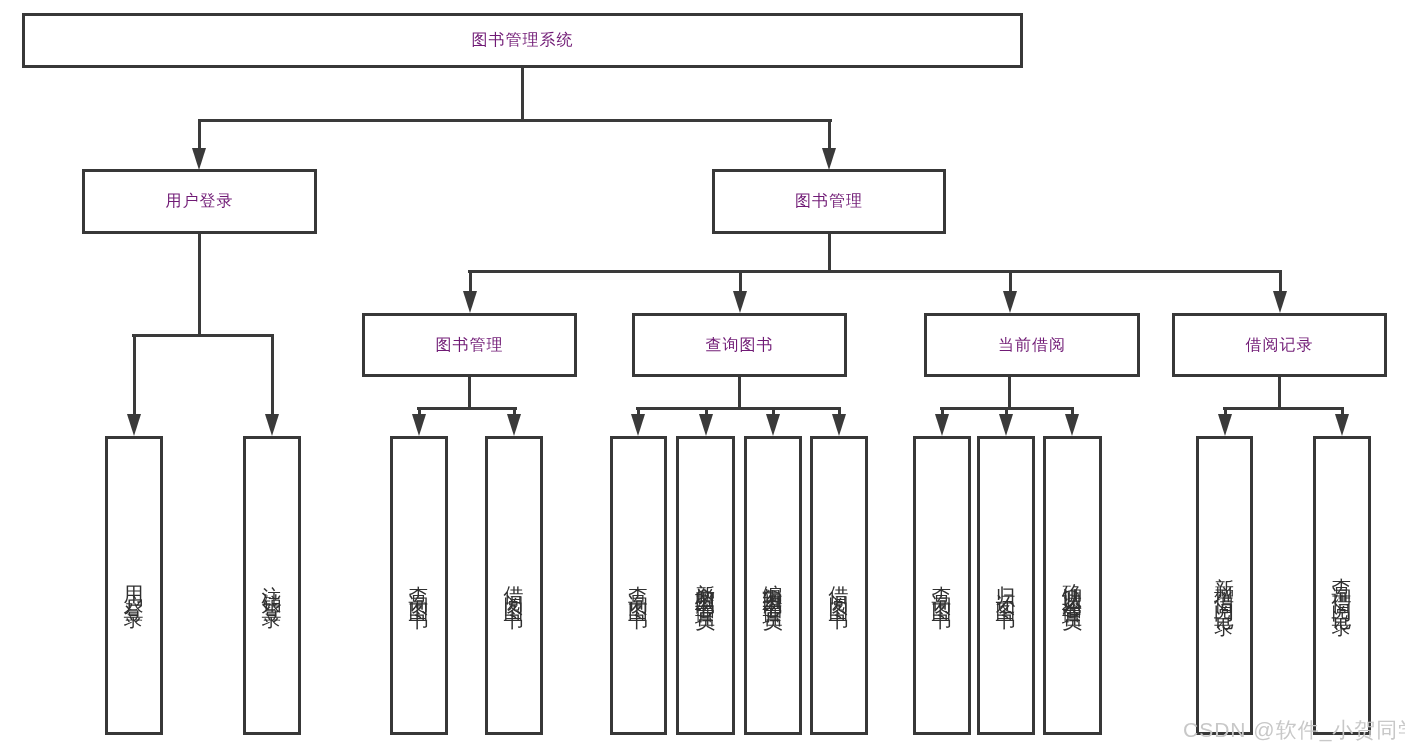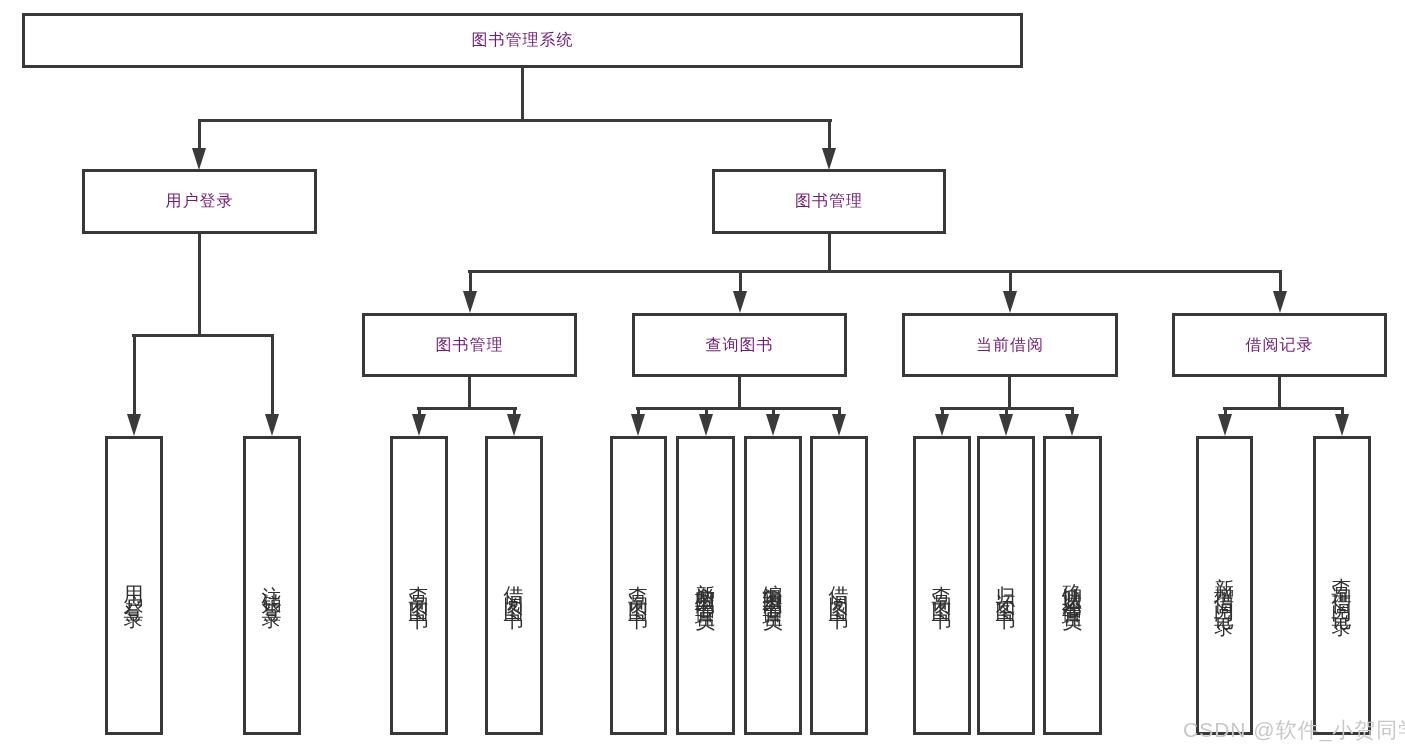--- a/index.html
+++ b/index.html
@@ -126,21 +126,21 @@
     <div class="stem"></div>
     <div class="head"></div>
   </div>
 
   <div class="box" style="left:362px; top:313px; width:215px; height:64px;">
     <span class="hlabel">图书管理</span>
   </div>
   <div class="box" style="left:632px; top:313px; width:215px; height:64px;">
     <span class="hlabel">查询图书</span>
   </div>
-  <div class="box" style="left:902px; top:313px; width:216px; height:64px;">
+  <div class="box" style="left:924px; top:313px; width:216px; height:64px;">
     <span class="hlabel">当前借阅</span>
   </div>
   <div class="box" style="left:1172px; top:313px; width:215px; height:64px;">
     <span class="hlabel">借阅记录</span>
   </div>
 
   <div class="line" style="left:468px; top:377px; width:3px; height:32px;"></div>
   <div class="line" style="left:417px; top:407px; width:100px; height:3px;"></div>
   <div class="arrow" style="left:412px; top:407px; height:29px;">
     <div class="stem"></div>

